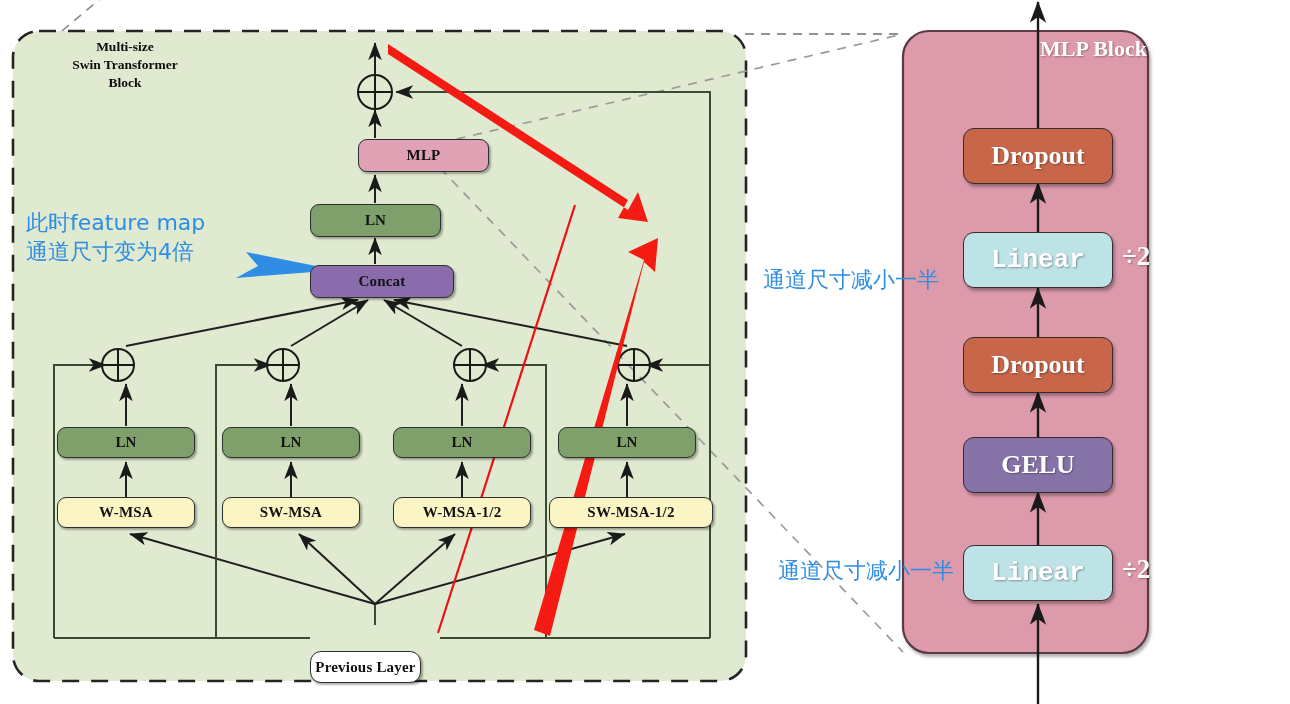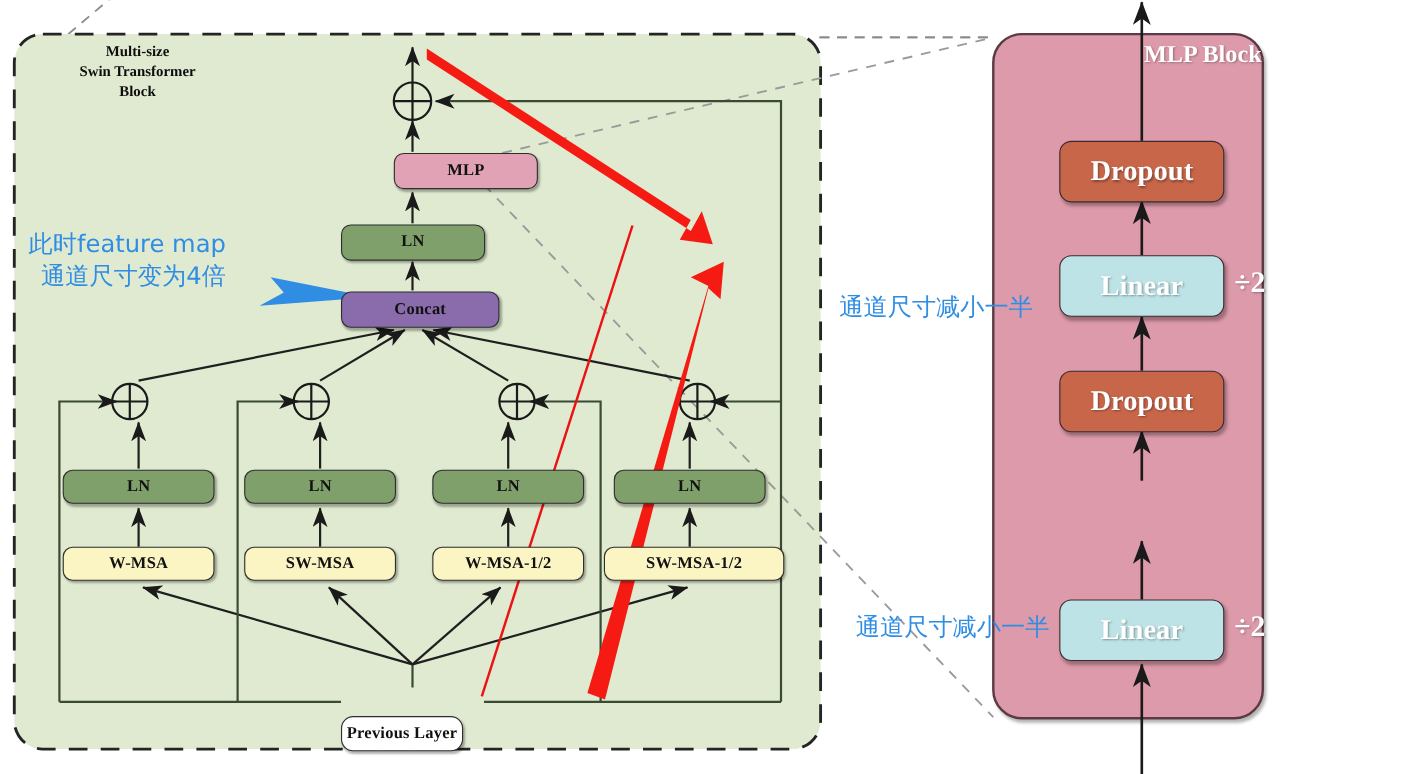--- a/index.html
+++ b/index.html
@@ -54,21 +54,21 @@
     display: flex;
     align-items: center;
     justify-content: center;
     font-weight: bold;
     font-size: 26px;
     color: #ffffff;
     text-shadow: 1px 1px 2px rgba(0,0,0,0.35);
     box-shadow: 2px 3px 3px rgba(0,0,0,0.30);
   }
   .rbox-dropout { background: #c8664a; }
-  .rbox-linear  { background: #bde3e6; }
+  .rbox-linear  { background: #bde3e6; font-family: Liberation Mono, monospace; }
   .rbox-gelu    { background: #8573a8; }
 
   .panel-title-left {
     position: absolute;
     font-family: "Liberation Serif", "DejaVu Serif", serif;
     font-weight: bold;
     font-size: 13.5px;
     color: #0d0d0d;
     line-height: 1.32;
     text-align: center;
@@ -92,21 +92,20 @@
     text-shadow: 1px 1px 2px rgba(0,0,0,0.3);
   }
   
   .anno-blue {
     position: absolute;
     font-family: "DejaVu Sans", "Liberation Sans", sans-serif;
     color: #2f8de4;
     font-size: 22px;
     line-height: 1.32;
     white-space: pre-line;
-    text-align: right;
   }
   .anno-red-box {
     position: absolute;
     border: 3.5px solid #ff0000;
     border-radius: 3px;
     background: #ffffff;
     color: #ff0000;
     font-family: "DejaVu Sans", "Liberation Sans", sans-serif;
     font-size: 22px;
     display: flex;
@@ -273,20 +272,21 @@
 
   <div class="panel-title-right" style="left:1040px; top:36px;">MLP Block</div>
 
   <div class="rbox rbox-dropout" style="left:963px; top:128px; width:150px; height:56px;">Dropout</div>
 
   <div class="rbox rbox-linear" style="left:963px; top:232px; width:150px; height:56px;">Linear</div>
   <div class="divlabel" style="left:1122px; top:241px;">÷2</div>
 
   <div class="rbox rbox-dropout" style="left:963px; top:337px; width:150px; height:56px;">Dropout</div>
 
+  <div class="rbox rbox-gelu" style="left:963px; top:437px; width:150px; height:56px;">GELU</div>
 
   <div class="rbox rbox-linear" style="left:963px; top:545px; width:150px; height:56px;">Linear</div>
   <div class="divlabel" style="left:1122px; top:554px;">÷2</div>
 
   <div class="anno-blue" style="left:26px; top:208px;">此时feature map
 通道尺寸变为4倍</div>
 
 
   <div class="anno-blue" style="left:763px; top:265px; white-space:nowrap;">通道尺寸减小一半</div>
 

